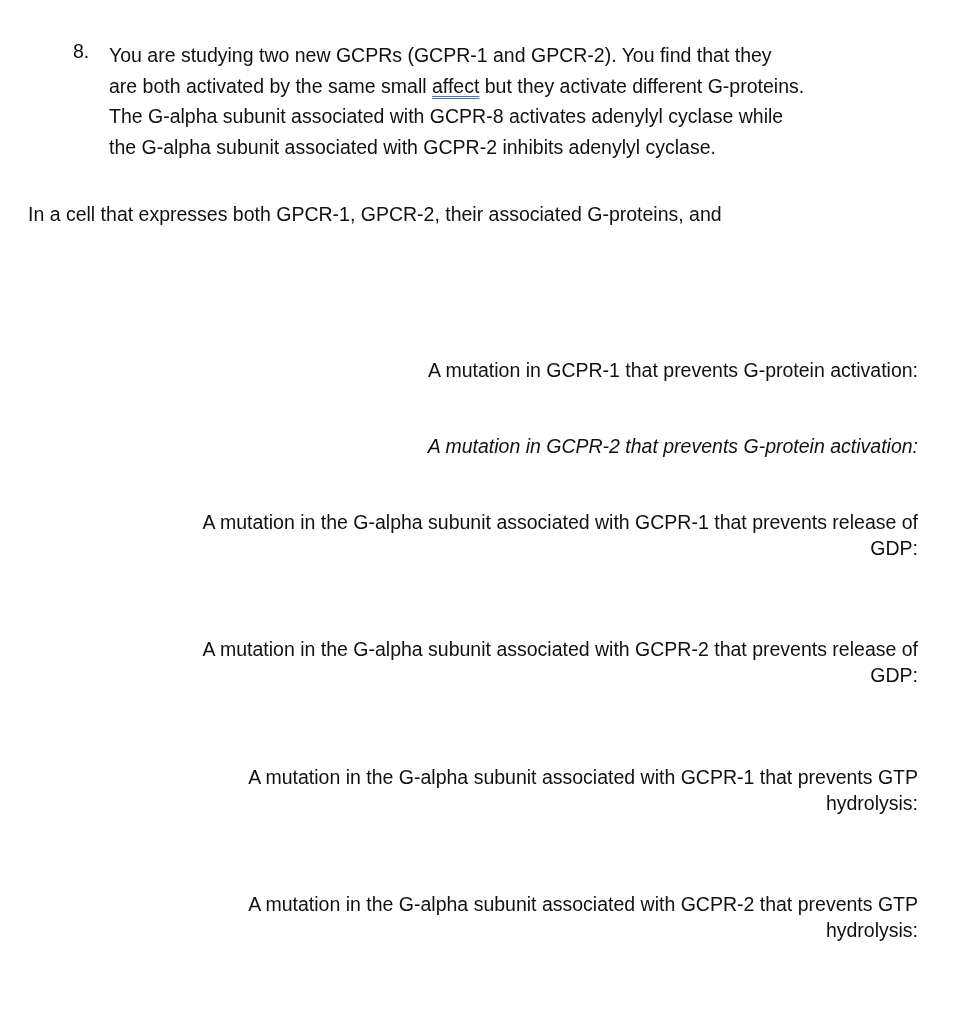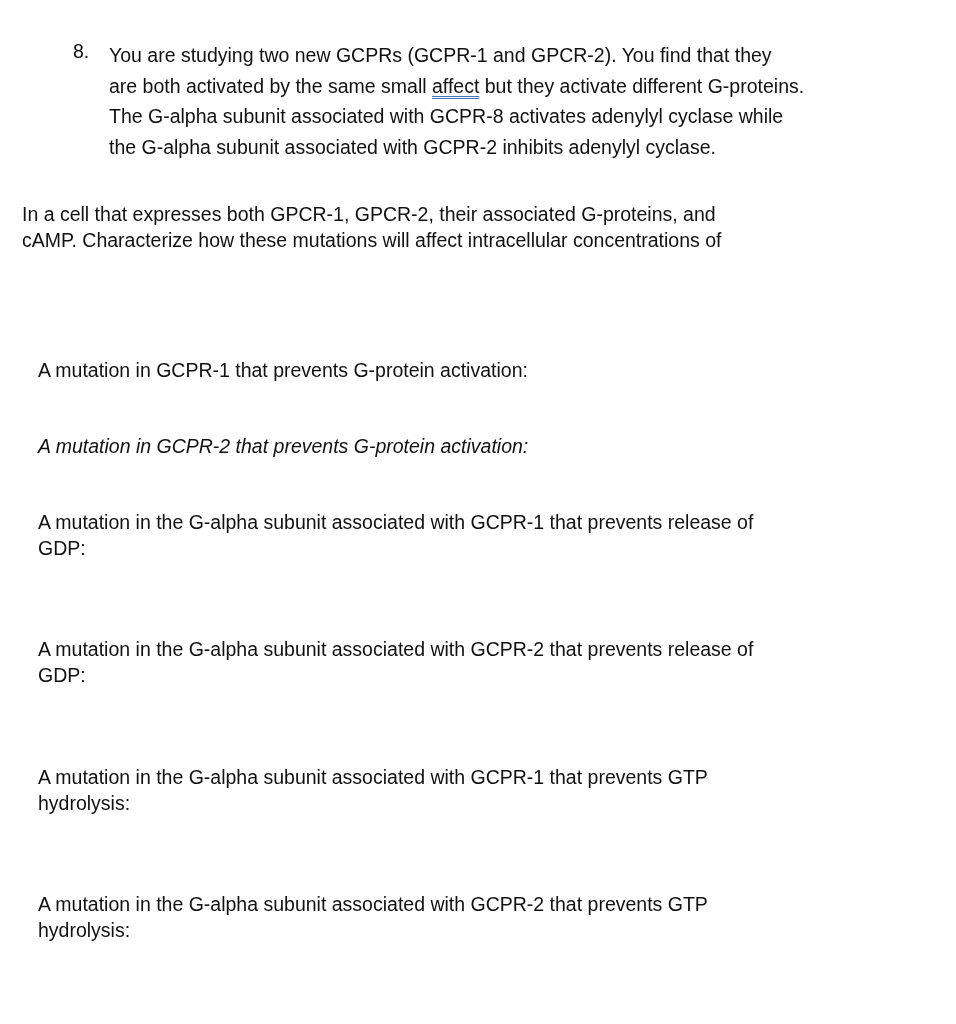--- a/index.html
+++ b/index.html
@@ -6,39 +6,38 @@
   body {
     width: 956px; height: 1024px; position: relative; overflow: hidden;
     font-family: "Liberation Sans", sans-serif;
     color: #111111;
     font-size: 19.5px;
   }
   .q-block { position: absolute; left: 73px; top: 40px; width: 860px; }
   .q-num { position: absolute; left: 0; top: 0; }
   .q-text { position: absolute; left: 36px; top: 0; width: 830px; line-height: 30.5px; }
   .ul-blue { text-decoration: underline double #4a73c4; text-underline-offset: 3px; }
-  .para { position: absolute; left: 22px; top: 201px; width: 880px; line-height: 26px; }
-  .item { position: absolute; left: 38px; width: 880px; line-height: 26px; }
+  .para { position: absolute; left: 28px; top: 201px; width: 880px; line-height: 26px; }
+  .item { position: absolute; left: 38px; width: 880px; line-height: 26px; text-align: right; }
 </style>
 </head>
 <body>
 
 <div class="q-block">
   <span class="q-num">8.</span>
   <div class="q-text">
     <div>You are studying two new GCPRs (GCPR-1 and GPCR-2).  You find that they</div>
     <div><span>are both activated by the same small </span><span class="ul-blue">affect</span><span> but they activate different G-proteins.</span></div>
     <div>The G-alpha subunit associated with GCPR-8 activates adenylyl cyclase while</div>
     <div>the G-alpha subunit associated with GCPR-2 inhibits adenylyl cyclase.</div>
   </div>
 </div>
 
 <div class="para">
   <div>In a cell that expresses both GPCR-1, GPCR-2, their associated G-proteins, and</div>
-  <div>cAMP.  Characterize how these mutations will affect intracellular concentrations of</div>
 </div>
 
 <div class="item" style="top:357px;">
   <div>A mutation in GCPR-1 that prevents G-protein activation:</div>
 </div>
 
 <div class="item" style="top:433px;font-style:italic;">
   <div>A mutation in GCPR-2 that prevents G-protein activation:</div>
 </div>
 

